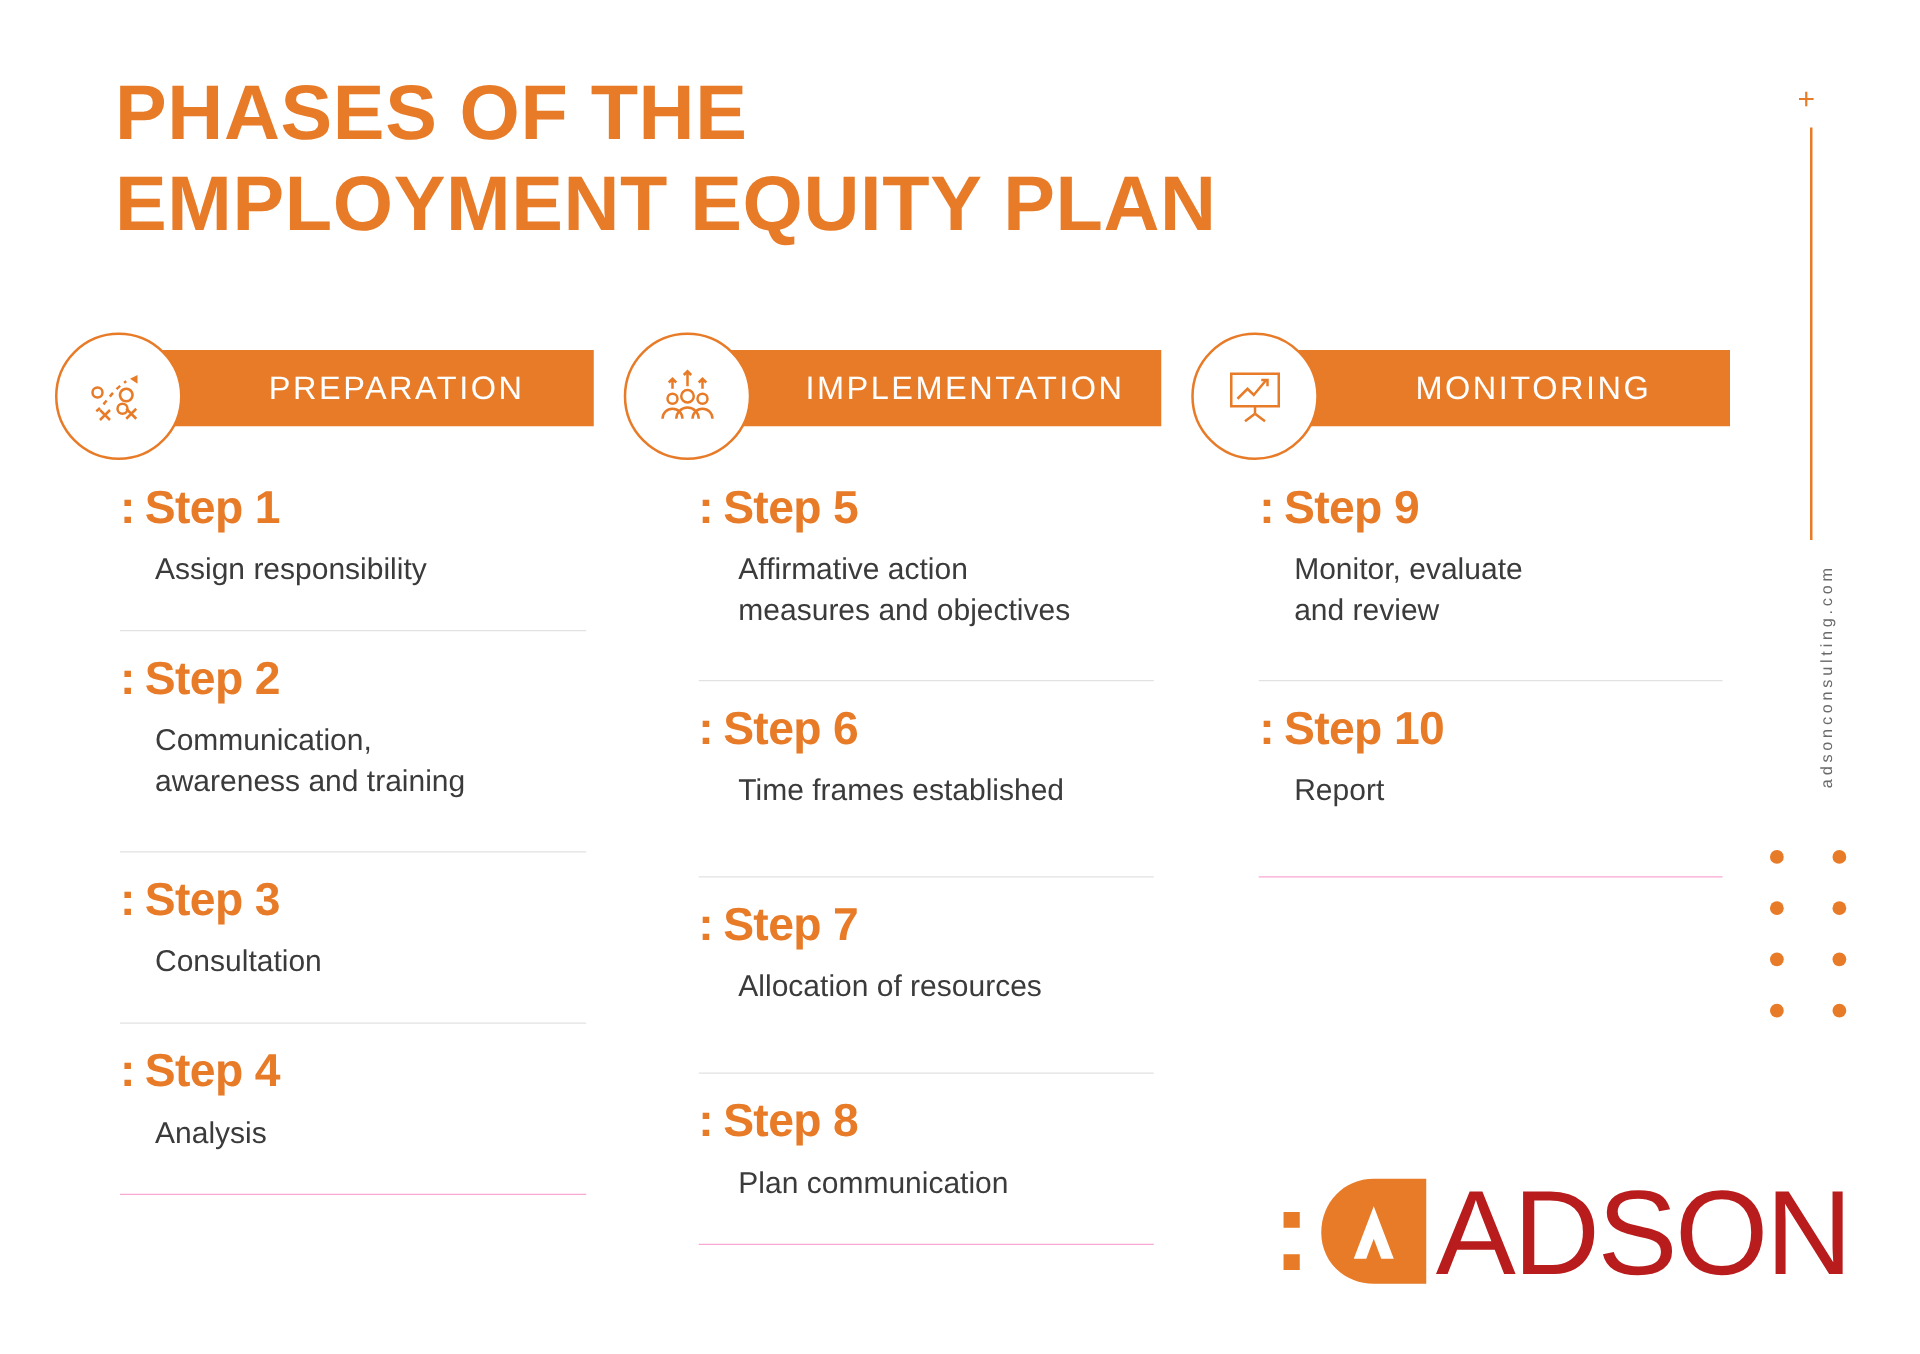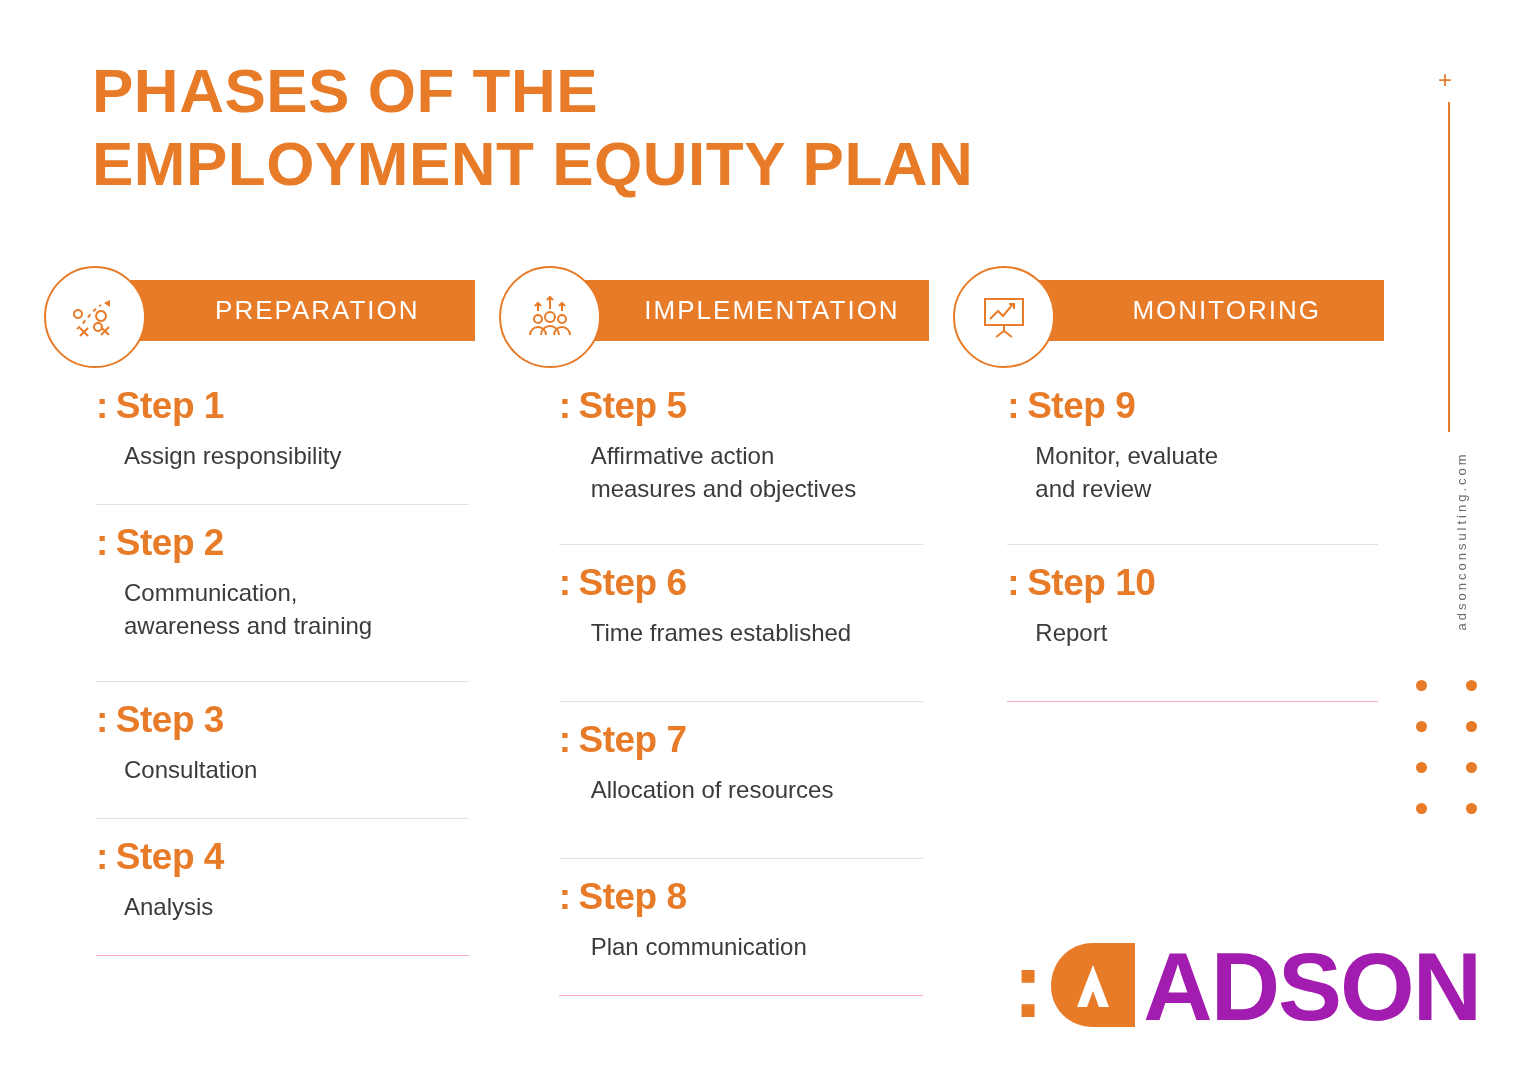--- a/index.html
+++ b/index.html
@@ -209,23 +209,23 @@
     font-weight: 800;
     line-height: 0.95;
     margin-bottom: 2px;
   }
   .logo-mark {
     position: relative;
     width: 92px;
     height: 92px;
   }
   .logo-word {
-    color: #a21caf;
+    color: #b91c1c;
     font-size: 96px;
-    font-weight: 700;
+    font-weight: 400;
     letter-spacing: -2px;
     line-height: 0.92;
   }
   .logo-tag {
     margin-top: 6px;
     color: #E87B28;
     font-size: 25px;
     font-weight: 400;
     letter-spacing: 0.2px;
   }

